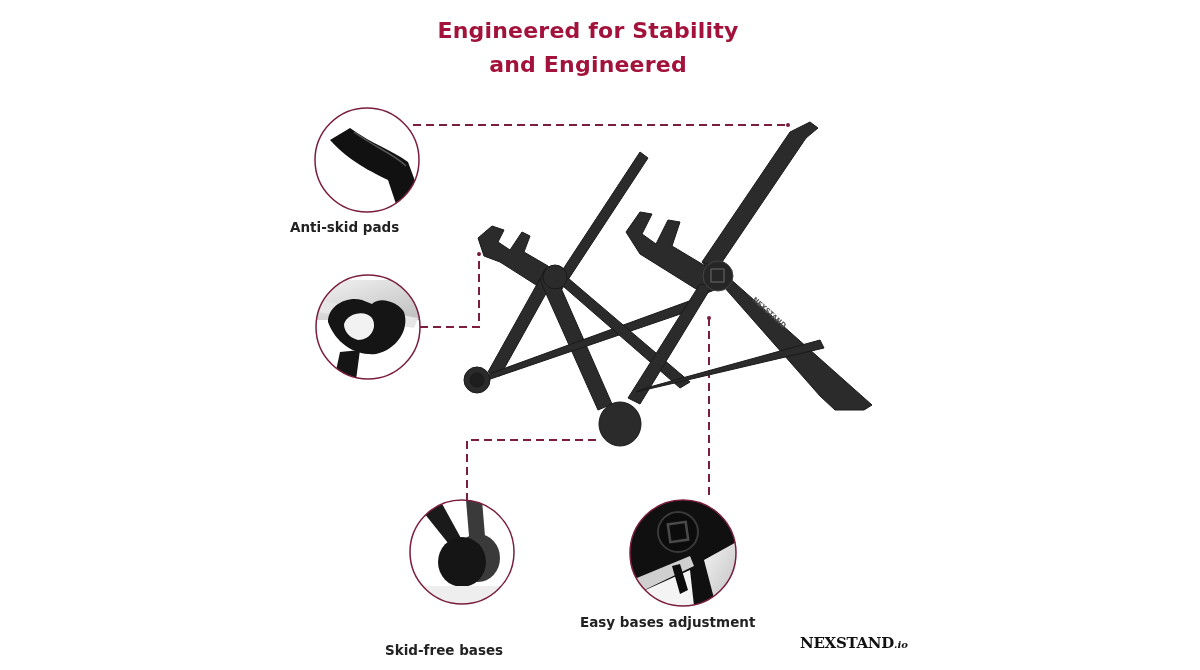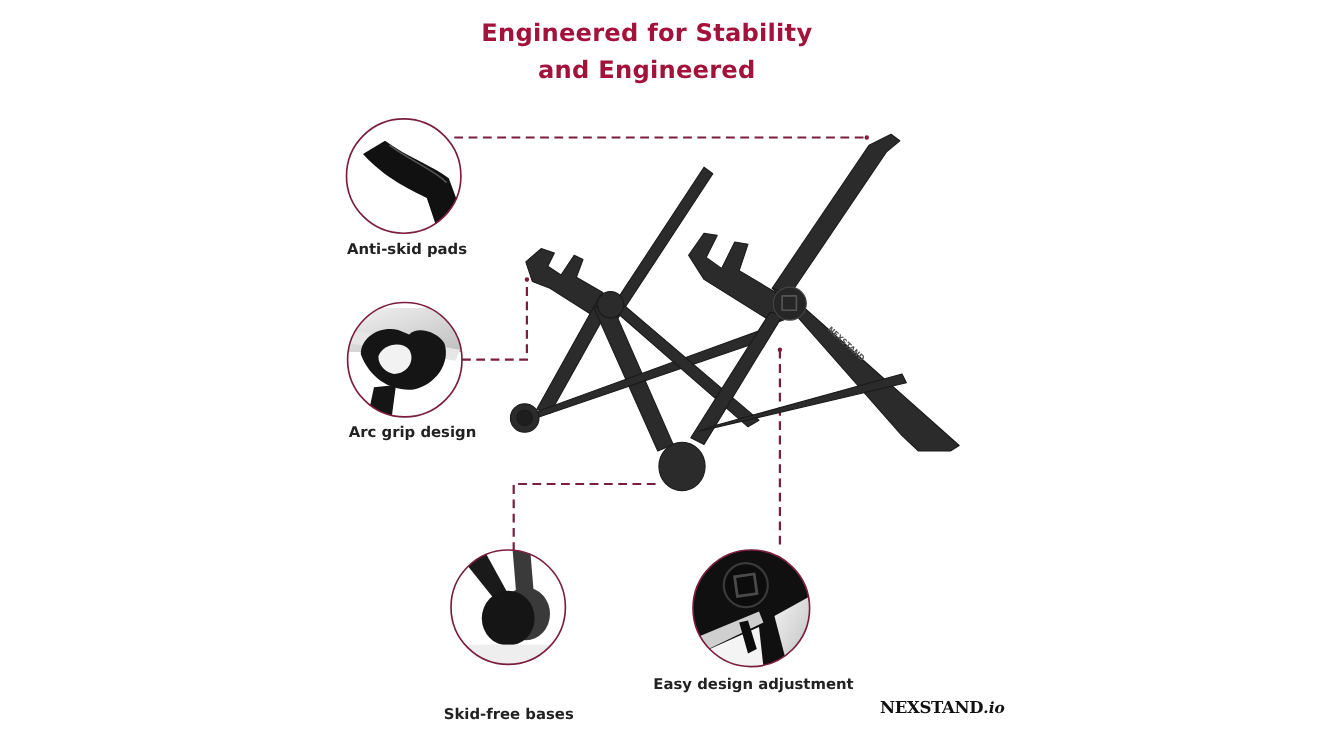--- a/index.html
+++ b/index.html
@@ -30,21 +30,20 @@
     .title span { display: block; }
     .art {
       position: absolute;
       left: 0;
       top: 0;
       width: 1200px;
       height: 670px;
     }
     .caption {
       position: absolute;
-      text-align: center;
       color: #222222;
       font-family: "DejaVu Sans", sans-serif;
       font-weight: bold;
       font-size: 13.5px;
       line-height: 17px;
       white-space: nowrap;
     }
     .caption span { display: block; }
     .cap-pads   { left: 290px; top: 219px; width: 160px; }
     .cap-arc    { left: 280px; top: 385px; width: 190px; }
@@ -54,21 +53,21 @@
       position: absolute;
       left: 800px;
       top: 634px;
       color: #111111;
       font-family: "DejaVu Serif", "Liberation Serif", serif;
       font-weight: bold;
       font-size: 15px;
       letter-spacing: -0.3px;
       white-space: nowrap;
     }
-    .brand .suffix { font-size: 14px; letter-spacing: 0; font-style: italic; }
+    .brand .suffix { font-size: 10px; letter-spacing: 0; font-style: italic; }
   </style>
 </head>
 <body>
 
 <div class="title">
   <span>Engineered for Stability</span>
   <span>and Engineered</span>
 </div>
 
 <svg class="art" viewBox="0 0 1200 670" xmlns="http://www.w3.org/2000/svg">
@@ -177,24 +176,23 @@
       <polygon points="672,566 680,564 688,590 680,594" fill="#0c0c0c"></polygon>
     </g>
     <circle cx="683" cy="553" r="53" fill="none" stroke="#7a1e3c" stroke-width="1.5"></circle>
   </g>
 </svg>
 
 <div class="caption cap-pads">
   <span>Anti-skid pads</span>
 </div>
 <div class="caption cap-arc">
-  <span>Arc grip design</span>
 </div>
 <div class="caption cap-bases">
   <span>Skid-free bases</span>
 </div>
 <div class="caption cap-height">
-  <span>Easy design adjustment</span>
+  <span>Easy bases adjustment</span>
 </div>
 
 <div class="brand">
   <span>NEXSTAND</span><span class="suffix">.io</span>
 </div>
 
 </body></html>

